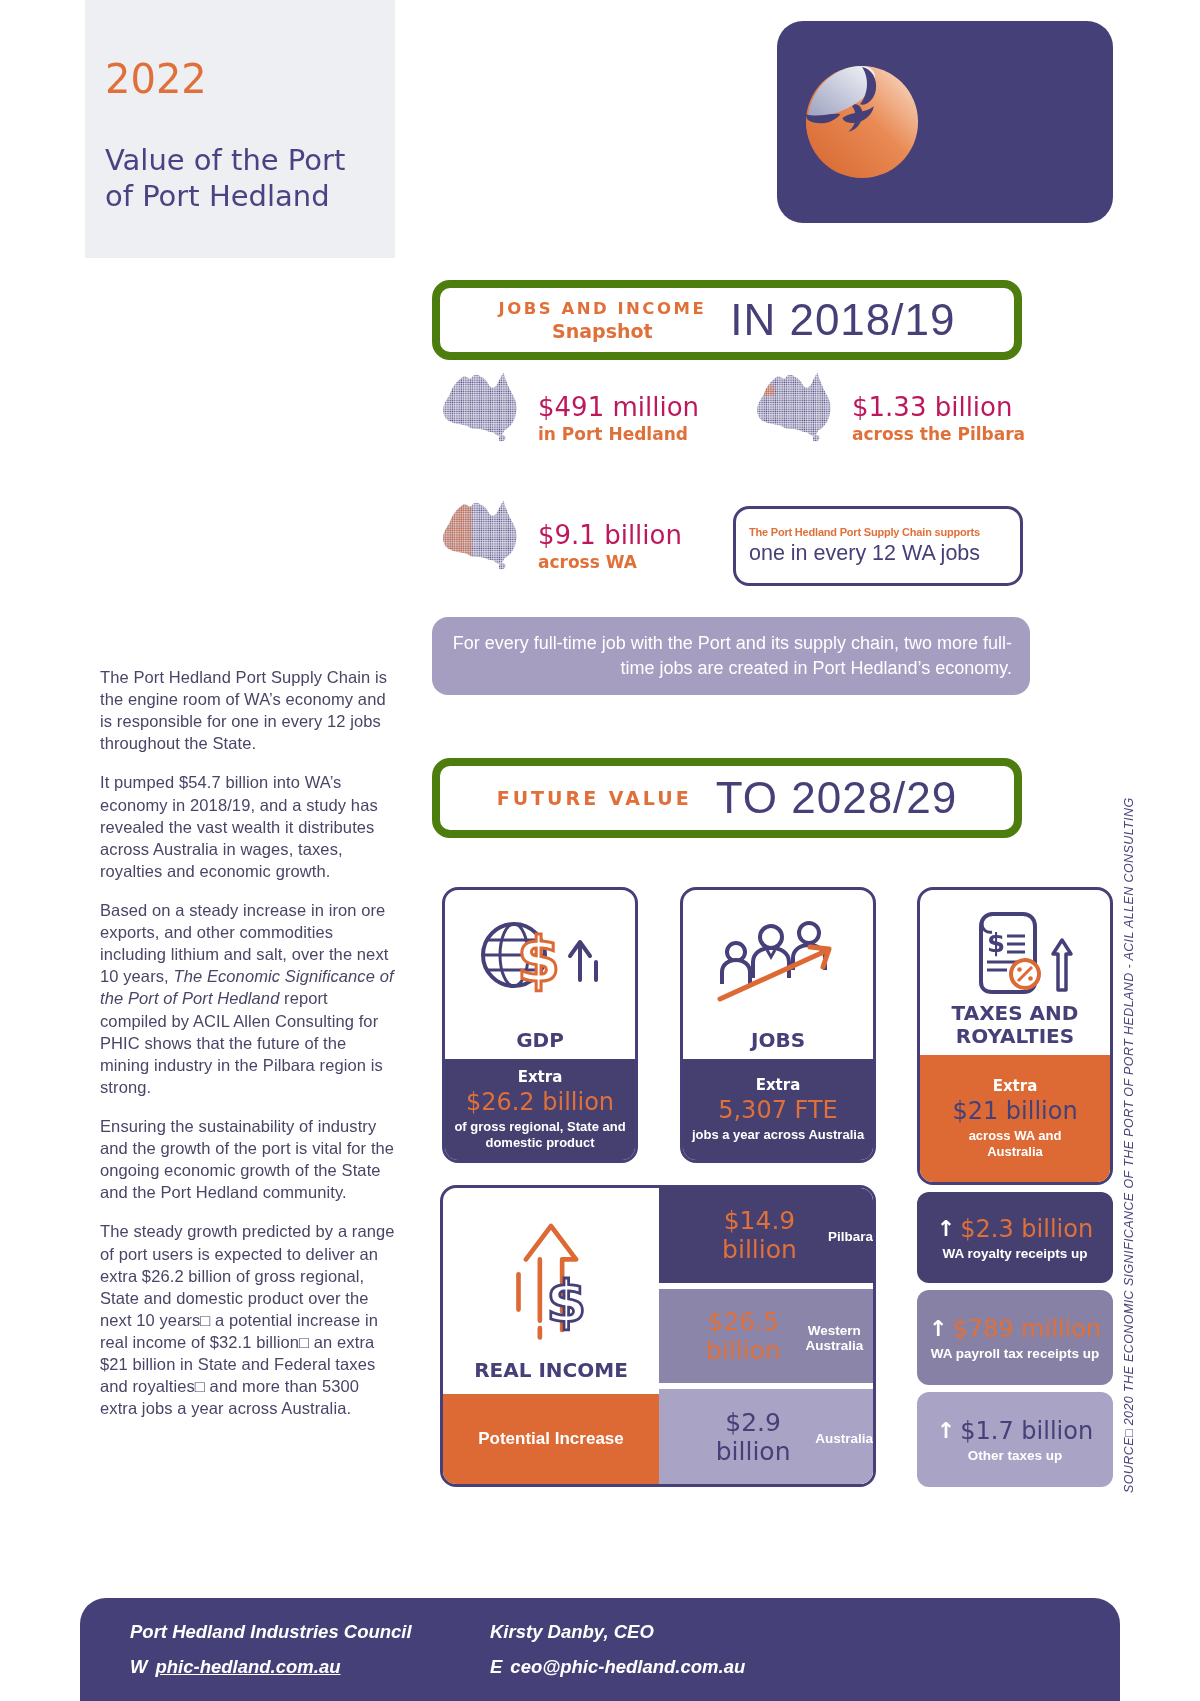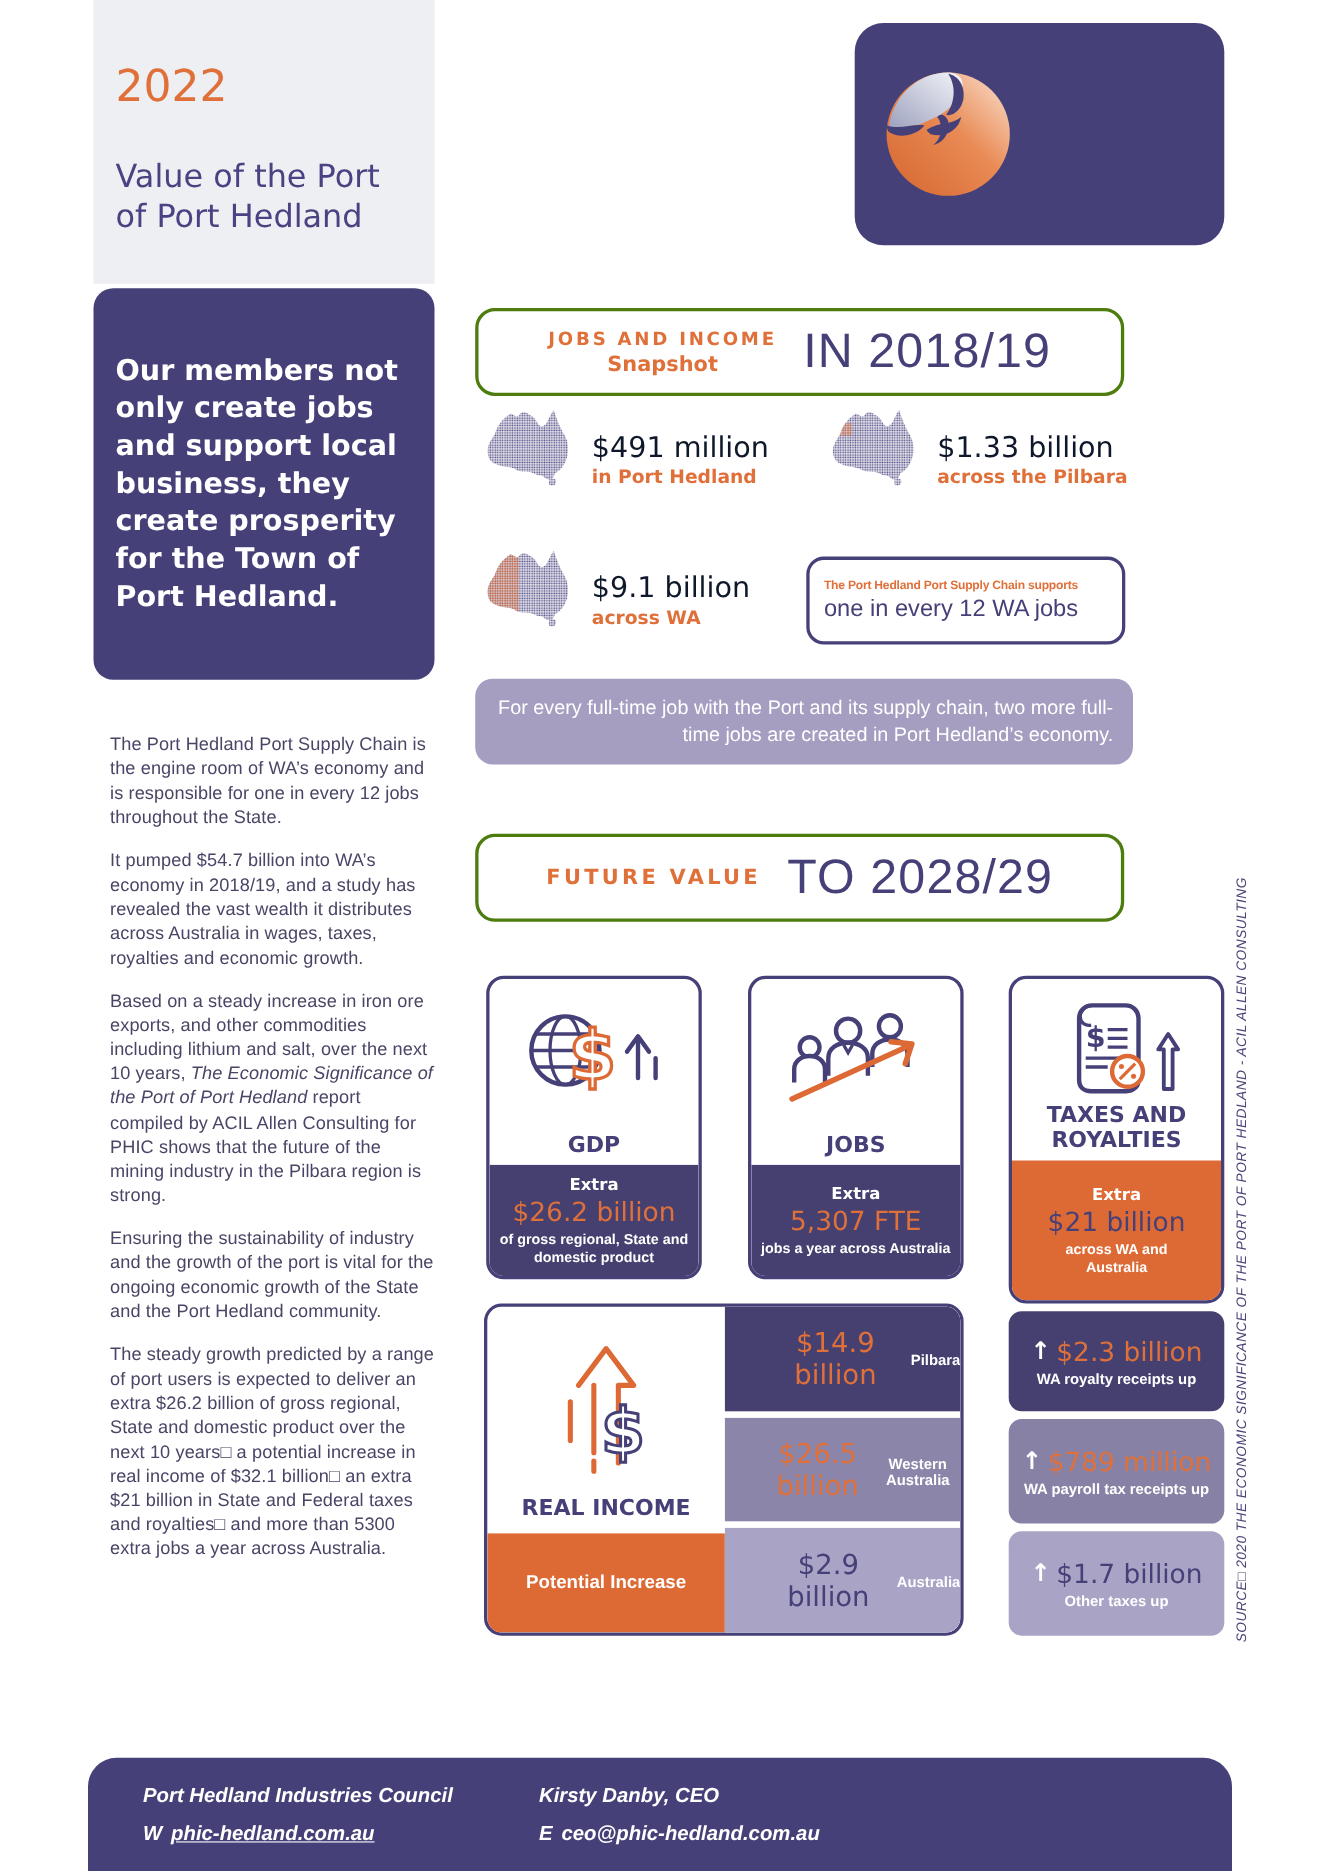--- a/index.html
+++ b/index.html
@@ -24,36 +24,36 @@
 
   
   .logo-box{position:absolute;left:777px;top:21px;width:336px;height:202px;background:#464078;
             border-radius:26px;display:flex;align-items:center;gap:16px;box-sizing:border-box;
             padding:0 8px 0 26px;}
   .logo-mark{width:118px;height:118px;flex:none;}
   .logo-text{font-family:"Liberation Serif",serif;color:#fff;font-size:27px;line-height:1.2;
              white-space:pre-line;}
 
   
-  .outline-header{position:absolute;left:432px;width:590px;height:80px;border:3px solid #4d7c0f;
+  .outline-header{position:absolute;left:432px;width:590px;height:80px;border:8px solid #4d7c0f;
                   border-radius:18px;background:#fff;display:flex;align-items:center;justify-content:center;
                   gap:24px;box-sizing:border-box;}
   .ji{top:280px;} .fv{top:758px;}
   .eyebrow{font-family:"DejaVu Sans",sans-serif;font-size:16.5px;font-weight:700;color:#E0703A;
            letter-spacing:2.5px;text-align:center;}
   .fv .eyebrow{font-size:19px;letter-spacing:3px;}
   .subtitle{font-family:"DejaVu Sans",sans-serif;font-size:19px;font-weight:700;color:#E0703A;
             text-align:center;margin-top:2px;}
   .period{font-size:44px;color:#464078;letter-spacing:1px;white-space:nowrap;}
 
   
   .stat{position:absolute;display:flex;align-items:center;gap:14px;}
   .stat .map{width:86px;height:76px;flex:none;}
   .stat-1{left:438px;top:370px;} .stat-2{left:752px;top:370px;} .stat-3{left:438px;top:498px;}
-  .stat-value{font-family:"DejaVu Sans",sans-serif;font-size:26px;font-weight:500;color:#0f172a;margin-top:20px;}
+  .stat-value{font-family:"DejaVu Sans",sans-serif;font-size:26px;font-weight:500;color:#be185d;margin-top:20px;}
   .stat-label{font-family:"DejaVu Sans",sans-serif;font-size:17px;font-weight:700;color:#E0703A;margin-top:2px;}
 
   .supply-box{position:absolute;left:733px;top:506px;width:290px;height:80px;border:3px solid #464078;
               border-radius:16px;background:#fff;box-sizing:border-box;display:flex;flex-direction:column;
               justify-content:center;padding:4px 13px;}
   .supply-lead{font-size:11px;font-weight:700;color:#E0703A;letter-spacing:-0.2px;white-space:nowrap;}
   .supply-text{font-size:21.5px;color:#464078;margin-top:3px;}
 
   .banner{position:absolute;left:432px;top:617px;width:598px;height:78px;background:#A59EC1;
           border-radius:16px;display:flex;align-items:center;justify-content:center;text-align:right;
@@ -122,23 +122,20 @@
 </head>
 <body>
 
 <div class="page">
 
   <div class="gray-box">
     <div class="year">2022</div>
     <h1 class="title">Value of the Port of Port Hedland</h1>
   </div>
 
-  <div class="quote-box">
-    <p>Our members not only create jobs and support local business, they create prosperity for the Town of Port Hedland.</p>
-  </div>
 
   <div class="body-text">
     <p>The Port Hedland Port Supply Chain is the engine room of WA’s economy and is responsible for one in every 12 jobs throughout the State.</p>
     <p>It pumped $54.7 billion into WA’s economy in 2018/19, and a study has revealed the vast wealth it distributes across Australia in wages, taxes, royalties and economic growth.</p>
     <p><span>Based on a steady increase in iron ore exports, and other commodities including lithium and salt, over the next 10 years, </span><em>The Economic Significance of the Port of Port Hedland</em><span> report compiled by ACIL Allen Consulting for PHIC shows that the future of the mining industry in the Pilbara region is strong.</span></p>
     <p>Ensuring the sustainability of industry and the growth of the port is vital for the ongoing economic growth of the State and the Port Hedland community.</p>
     <p>The steady growth predicted by a range of port users is expected to deliver an extra $26.2 billion of gross regional, State and domestic product over the next 10 years□ a potential increase in real income of $32.1 billion□ an extra $21 billion in State and Federal taxes and royalties□ and more than 5300 extra jobs a year across Australia.</p>
   </div>
 
   <div class="logo-box">

